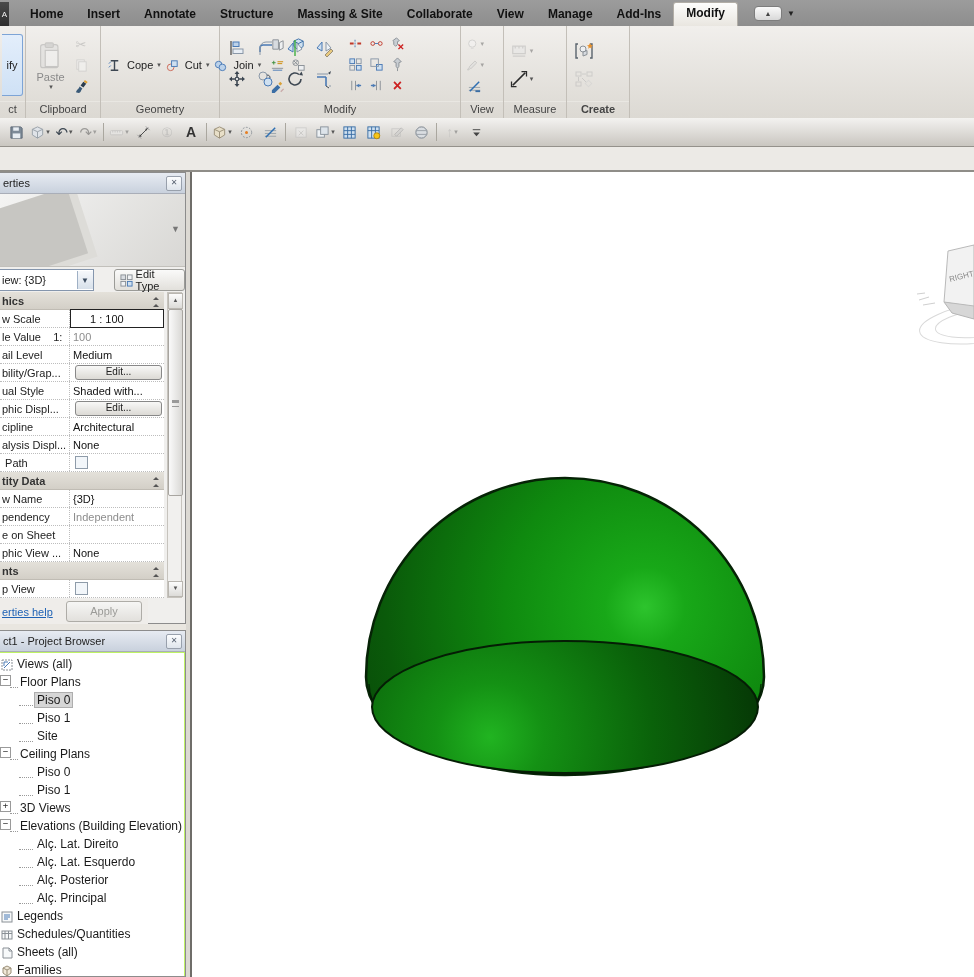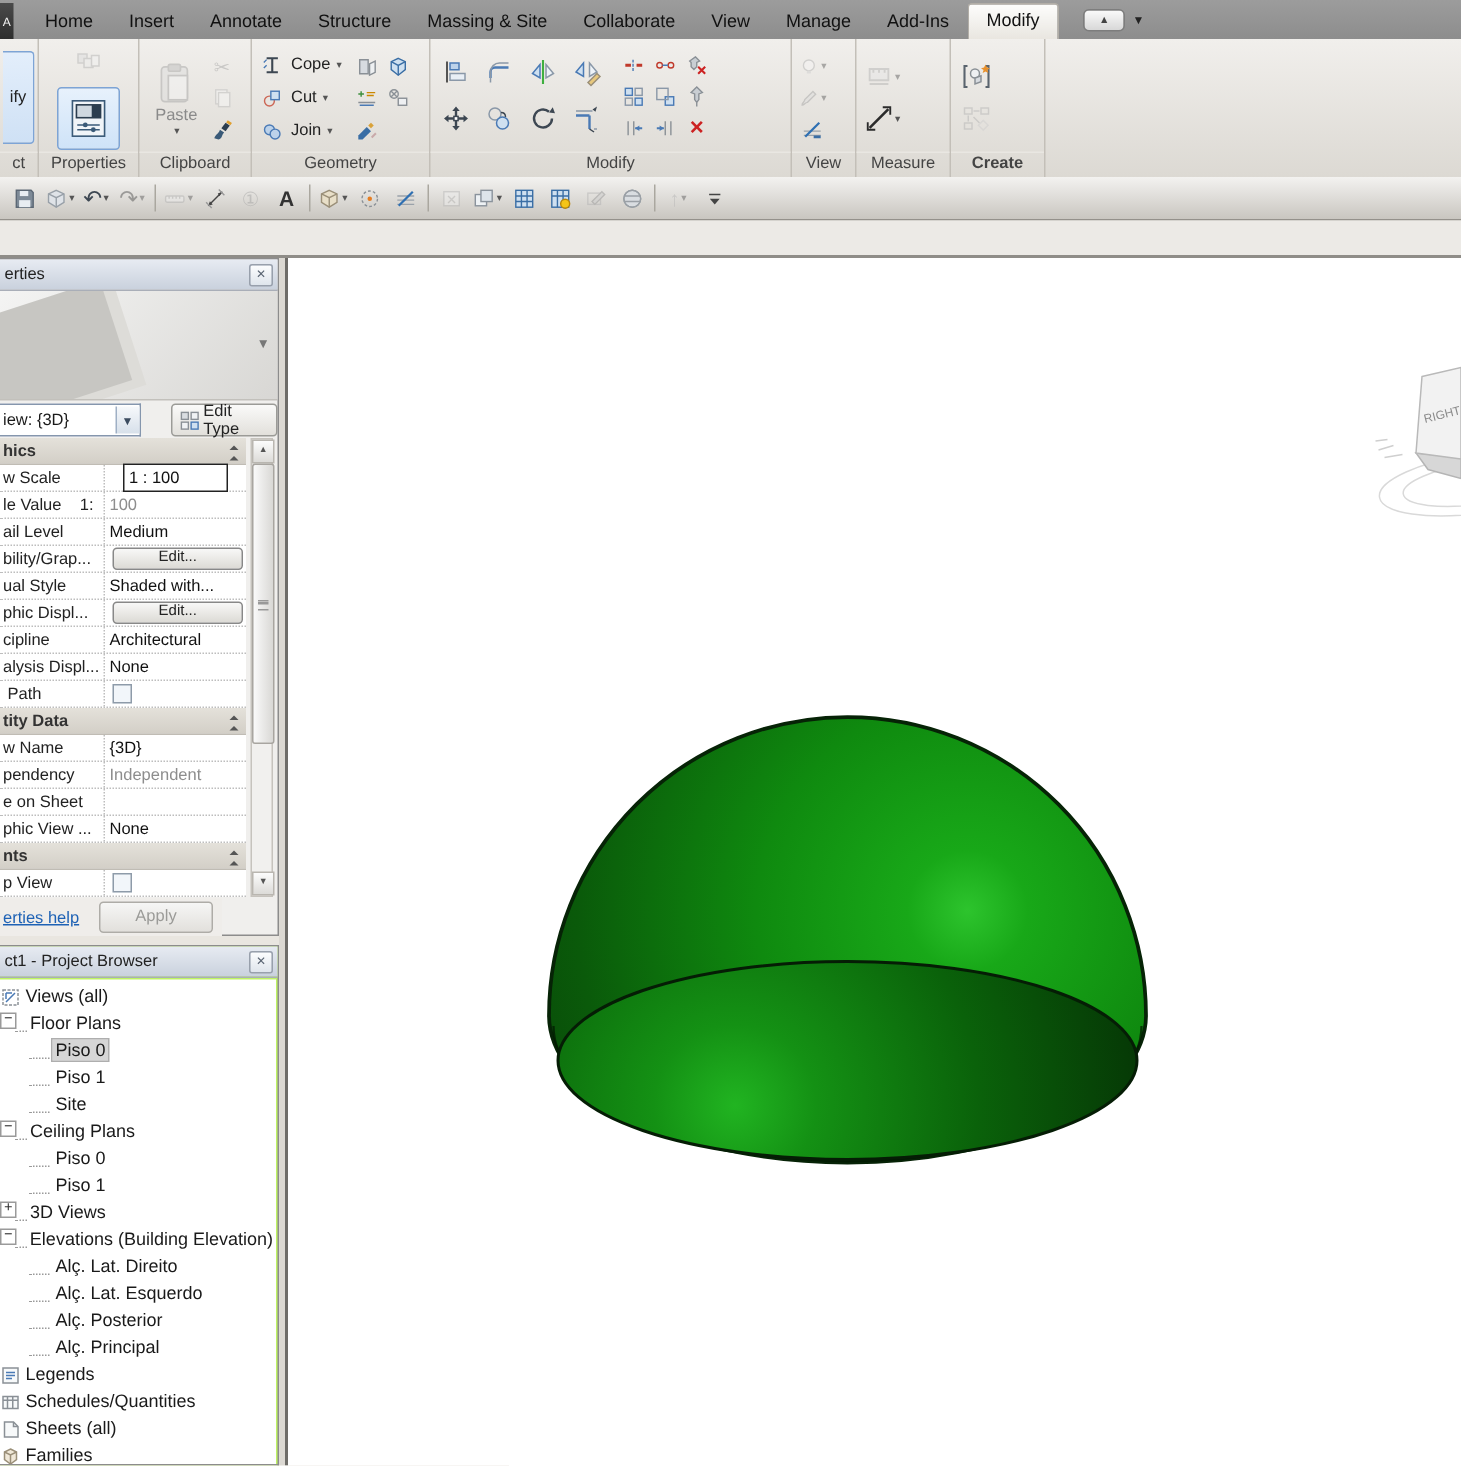--- a/index.html
+++ b/index.html
@@ -39,21 +39,21 @@
   #modfrag{width:22px;height:60px;background:linear-gradient(#e3eefb,#cfe1f5);border:1px solid #7da4d6;
            border-left:none;border-radius:0 3px 3px 0;display:flex;align-items:center;justify-content:center;
            font-size:11px;color:#222;}
   
   #ribprops .pbody{flex-direction:column;justify-content:center;gap:2px;}
   #propsbigbtn{border:1px solid #7da4d6;background:linear-gradient(#e7f1fc,#cfe3f8);border-radius:3px;}
   
   .pastecol{display:flex;flex-direction:column;align-items:center;font-size:11px;color:#8a8a8a;}
   .sidecol{display:flex;flex-direction:column;justify-content:center;gap:2px;}
   
-  .geo-rows{display:flex;flex-direction:column;justify-content:center;gap:2px;}
+  .geo-rows{display:flex;flex-direction:row;justify-content:center;gap:2px;}
   .georow{display:flex;align-items:center;gap:3px;font-size:11px;color:#222;height:20px;}
   .geoside{display:grid;grid-template-columns:19px 19px;gap:2px;align-content:center;margin-left:4px;}
   
   .modbig{display:grid;grid-template-columns:repeat(4,27px);grid-auto-rows:29px;gap:2px;align-content:center;}
   .modsmall{display:grid;grid-template-columns:repeat(3,20px);grid-auto-rows:20px;gap:1px;align-content:center;margin-left:5px;}
   .vcol{display:flex;flex-direction:column;justify-content:center;gap:2px;align-items:center;}
   
   #qat{position:absolute;left:0;top:118px;width:974px;height:28px;
        background:linear-gradient(#f3f2f0,#c9c6c0);border-bottom:1px solid #94918b;
        display:flex;align-items:center;padding-left:4px;}
@@ -86,21 +86,21 @@
   #prop-grid{position:absolute;left:0;top:119px;width:164px;}
   .phead{height:17px;background:linear-gradient(#e4e1da,#d3cfc7);border-bottom:1px solid #c0bcb4;
          display:flex;align-items:center;font-weight:bold;font-size:11px;color:#333;padding-left:2px;}
   .chev{margin-left:auto;margin-right:5px;}
   .chev i{display:block;width:0;height:0;border:3px solid transparent;border-bottom:3px solid #555;margin-bottom:1px;}
   .prow{height:17px;display:flex;border-bottom:1px dotted #bdbdbd;background:#fff;align-items:center;}
   .plab{width:67px;border-right:1px dotted #bdbdbd;font-size:11px;color:#222;white-space:pre;overflow:hidden;
         padding-left:2px;height:100%;display:flex;align-items:center;}
   .pval{flex:1;height:100%;display:flex;align-items:center;padding-left:3px;font-size:11px;color:#111;overflow:hidden;white-space:nowrap;}
   .pval.muted{color:#8d8d8d;}
-  .pval.inputcell{border:1px solid #222;background:#fff;margin:12px;padding-left:3px;}
+  .pval.inputcell{border:1px solid #222;background:#fff;margin:0;padding-left:19px;}
   .editbtn{width:86px;height:13px;border:1px solid #888;border-radius:3px;background:linear-gradient(#f8f8f7,#dcdad5);
            font-size:10px;color:#222;text-align:center;line-height:12px;margin:0 2px;}
   .cbx{width:11px;height:11px;border:1px solid #8e9ba9;background:#f2f6fa;margin-left:2px;}
   #vscroll{position:absolute;right:3px;top:119px;width:15px;height:306px;background:#f1f0ee;border:1px solid #c6c3bd;box-sizing:border-box;}
   .sbtn{position:absolute;left:0;width:13px;height:14px;background:linear-gradient(#fcfcfc,#dcdbd8);
         border:1px solid #b9b6b0;font-size:6px;color:#555;text-align:center;line-height:13px;}
   #sthumb{position:absolute;left:0;top:16px;width:13px;height:185px;background:linear-gradient(90deg,#fafafa,#d9d8d5);
           border:1px solid #a8a5a0;border-radius:2px;}
   #sthumb:after{content:"";position:absolute;left:3px;right:3px;top:50%;height:5px;margin-top:-3px;
           border-top:1px solid #999;border-bottom:1px solid #999;box-shadow:0 2px 0 #999 inset;}
@@ -121,21 +121,21 @@
   .tico svg{width:12px;height:12px;display:block;}
   
   #divider{position:absolute;left:186px;top:172px;width:6px;height:805px;background:#dcd9d3;border-right:2px solid #6f6d69;box-sizing:border-box;}
   #canvas{position:absolute;left:192px;top:172px;width:782px;height:805px;background:#fff;overflow:hidden;}
 </style>
 </head>
 <body>
 
 <div id="tabbar">
   <div id="appfrag">A</div>
-  <div id="tabs" style="display:flex;align-items:flex-end;">
+  <div id="tabs" style="display:flex;align-items:flex-end;font-weight:bold;">
       <div class="tab">Home</div>
       <div class="tab">Insert</div>
       <div class="tab">Annotate</div>
       <div class="tab">Structure</div>
       <div class="tab">Massing &amp; Site</div>
       <div class="tab">Collaborate</div>
       <div class="tab">View</div>
       <div class="tab">Manage</div>
       <div class="tab">Add-Ins</div>
       <div class="tab active">Modify</div>
@@ -147,42 +147,20 @@
 </div>
 
 <div id="ribbon">
   <div class="panel" id="selpanel" style="width:25px;">
     <div class="pbody">
       <div id="modfrag">ify</div>
     </div>
     <div class="pname">ct</div>
   </div>
 
-  <div class="panel" id="ribprops" style="width:66px;">
-    <div class="pbody">
-      <span class="ic24 dis">
-          <svg viewBox="0 0 20 20" fill="none" stroke-width="1">
-            <rect x="3" y="3" width="6" height="6" fill="#d9dde1" stroke="#aab0b6"></rect>
-            <rect x="7" y="6" width="6" height="6" fill="#e8ecef" stroke="#aab0b6"></rect>
-            <rect x="12" y="4" width="5" height="7" fill="#f0f2f4" stroke="#aab0b6"></rect>
-          </svg>
-        </span>
-      <span class="ic32" id="propsbigbtn">
-          <svg viewBox="0 0 28 28" fill="none" stroke-width="1">
-            <rect x="4" y="3" width="20" height="22" fill="#f0f4f8" stroke="#3a5a78"></rect>
-            <rect x="6" y="5" width="16" height="9" fill="#2b3d4f" stroke="none"></rect>
-            <rect x="7" y="6" width="9" height="7" fill="#cfd8e0" stroke="none"></rect>
-            <path d="M7 18h14M7 21h14" stroke="#3a5a78"></path>
-            <circle cx="12" cy="18" r="1.5" fill="#3a5a78" stroke="none"></circle>
-            <circle cx="17" cy="21" r="1.5" fill="#3a5a78" stroke="none"></circle>
-          </svg>
-        </span>
-    </div>
-    <div class="pname">Properties</div>
-  </div>
 
   <div class="panel" style="width:74px;">
     <div class="pbody" style="justify-content:center;gap:6px;">
       <div class="pastecol">
         <span class="ic32 dis" style="width:30px;height:32px;">
             <svg viewBox="0 0 26 26" fill="none" stroke-width="1">
               <rect x="4" y="4" width="15" height="20" rx="2" fill="#d9dde1" stroke="#9aa0a6"></rect>
               <rect x="8" y="2.5" width="7" height="4" rx="1" fill="#b5bbc0" stroke="#9aa0a6"></rect>
               <rect x="8" y="9" width="11" height="14" fill="#f4f6f8" stroke="#9aa0a6"></rect>
             </svg>

